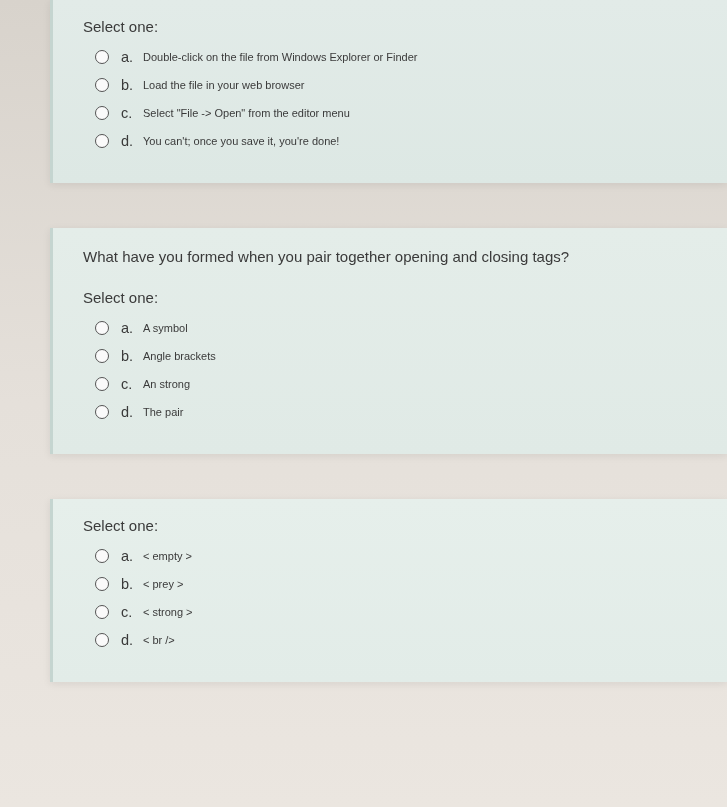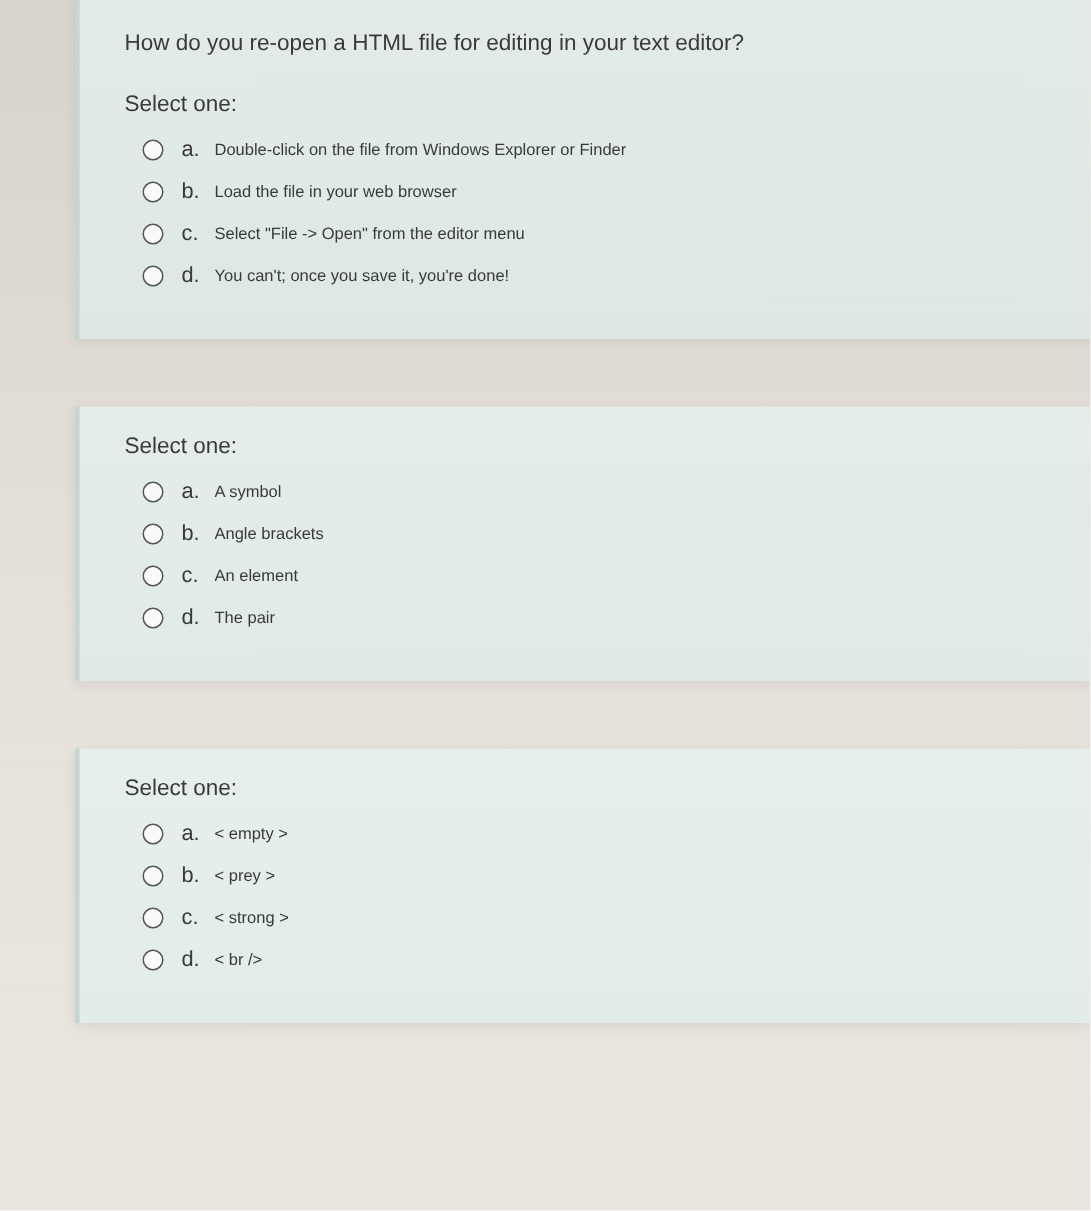--- a/index.html
+++ b/index.html
@@ -76,21 +76,20 @@
       font-size: 11px;
       line-height: 1.3;
     }
   </style>
 </head>
 <body>
 
 <div class="page-container">
 
   <div class="question-block">
-    <div class="question-text">How do you re-open a HTML file for editing in your text editor?</div>
     <div class="select-prompt">Select one:</div>
     <div class="options">
       <label class="option-row">
         <span class="radio"></span>
         <span class="option-letter">a.</span>
         <span class="option-text">Double-click on the file from Windows Explorer or Finder</span>
       </label>
       <label class="option-row">
         <span class="radio"></span>
         <span class="option-letter">b.</span>
@@ -103,36 +102,37 @@
       </label>
       <label class="option-row">
         <span class="radio"></span>
         <span class="option-letter">d.</span>
         <span class="option-text">You can't; once you save it, you're done!</span>
       </label>
     </div>
   </div>
 
   <div class="question-block">
+    <div class="question-text">What have you formed when you pair together opening and closing tags?</div>
     <div class="select-prompt">Select one:</div>
     <div class="options">
       <label class="option-row">
         <span class="radio"></span>
         <span class="option-letter">a.</span>
         <span class="option-text">A symbol</span>
       </label>
       <label class="option-row">
         <span class="radio"></span>
         <span class="option-letter">b.</span>
         <span class="option-text">Angle brackets</span>
       </label>
       <label class="option-row">
         <span class="radio"></span>
         <span class="option-letter">c.</span>
-        <span class="option-text">An element</span>
+        <span class="option-text">An strong</span>
       </label>
       <label class="option-row">
         <span class="radio"></span>
         <span class="option-letter">d.</span>
         <span class="option-text">The pair</span>
       </label>
     </div>
   </div>
 
   <div class="question-block">

